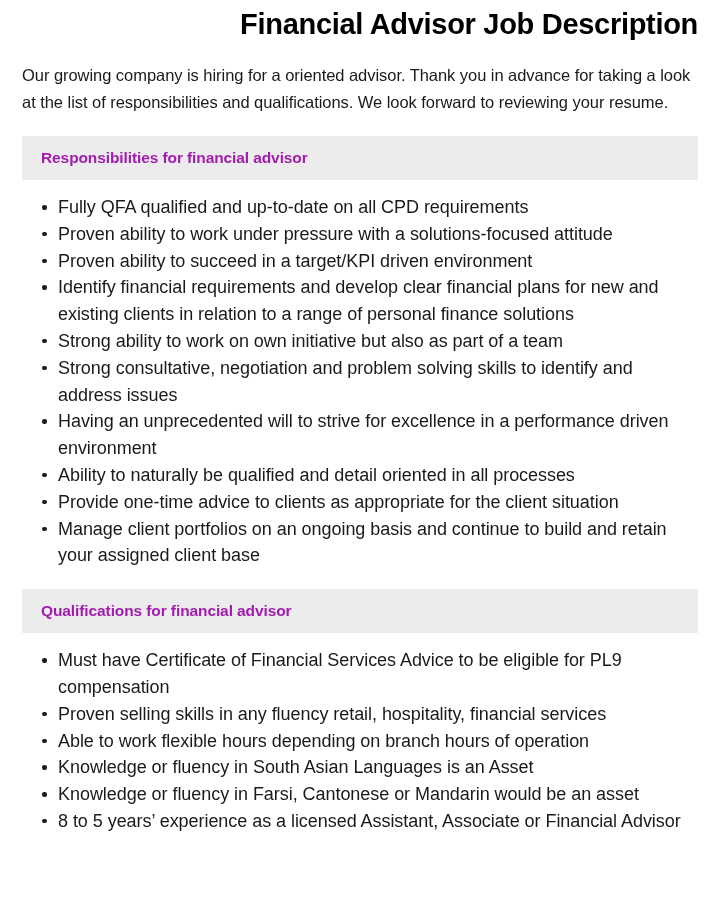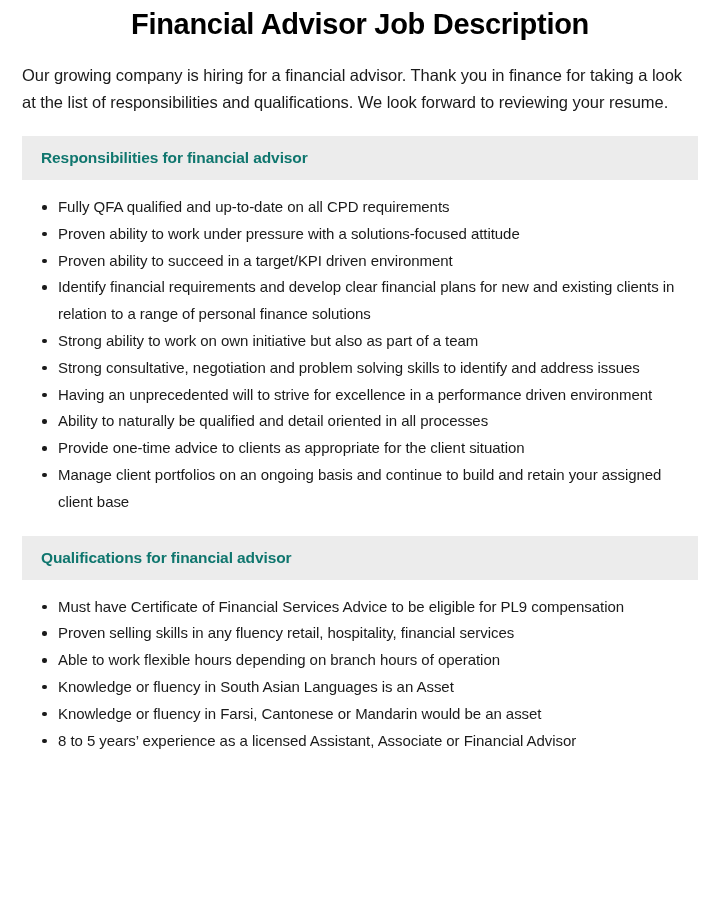--- a/index.html
+++ b/index.html
@@ -17,21 +17,21 @@
   .page {
     width: 720px;
     height: 917px;
     box-sizing: border-box;
     padding: 0 22px 0 22px;
     position: relative;
   }
   .doc-title {
     font-size: 29px;
     font-weight: bold;
-    text-align: center;
+    text-align: right;
     letter-spacing: -0.3px;
     color: #000000;
     margin: 0;
     padding-top: 4px;
     line-height: 40px;
   }
   .intro {
     font-size: 16.5px;
     line-height: 27px;
     color: #1a1a1a;
@@ -45,32 +45,32 @@
     height: 44px;
     display: flex;
     align-items: center;
     padding-left: 19px;
     box-sizing: border-box;
     width: 676px;
   }
   .section-band-title {
     font-size: 15.5px;
     font-weight: bold;
-    color: #0f766e;
+    color: #a21caf;
     letter-spacing: -0.1px;
   }
   ul.bullets {
     list-style: none;
     margin: 0;
     padding: 0;
     padding-top: 14px;
   }
   ul.bullets li {
     position: relative;
-    font-size: 15px;
+    font-size: 18px;
     line-height: 26.8px;
     color: #1a1a1a;
     padding-left: 36px;
     margin: 0;
     letter-spacing: -0.05px;
   }
   ul.bullets li::before {
     content: "";
     position: absolute;
     left: 20px;
@@ -84,21 +84,21 @@
     padding-top: 13px;
   }
 </style>
 </head>
 <body>
 
 <div class="page">
 
   <h1 class="doc-title">Financial Advisor Job Description</h1>
 
-  <p class="intro">Our growing company is hiring for a financial advisor. Thank you in finance for taking a look at the list of responsibilities and qualifications. We look forward to reviewing your resume.</p>
+  <p class="intro">Our growing company is hiring for a oriented advisor. Thank you in advance for taking a look at the list of responsibilities and qualifications. We look forward to reviewing your resume.</p>
 
   <div class="section-band">
     <span class="section-band-title">Responsibilities for financial advisor</span>
   </div>
 
   <ul class="bullets">
       <li>Fully QFA qualified and up-to-date on all CPD requirements</li>
       <li>Proven ability to work under pressure with a solutions-focused attitude</li>
       <li>Proven ability to succeed in a target/KPI driven environment</li>
       <li>Identify financial requirements and develop clear financial plans for new and existing clients in relation to a range of personal finance solutions</li>

